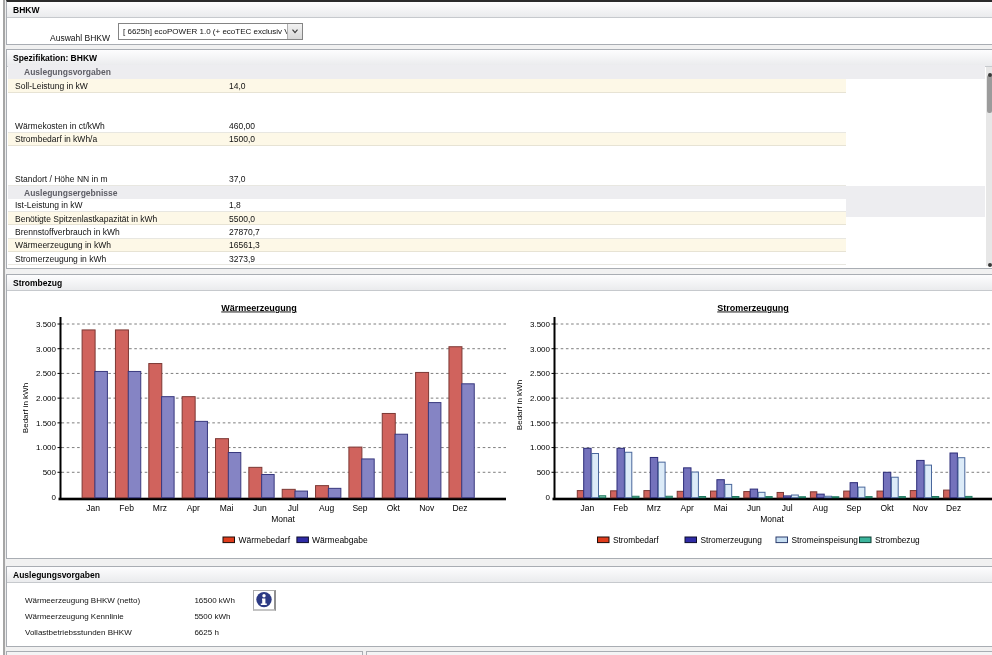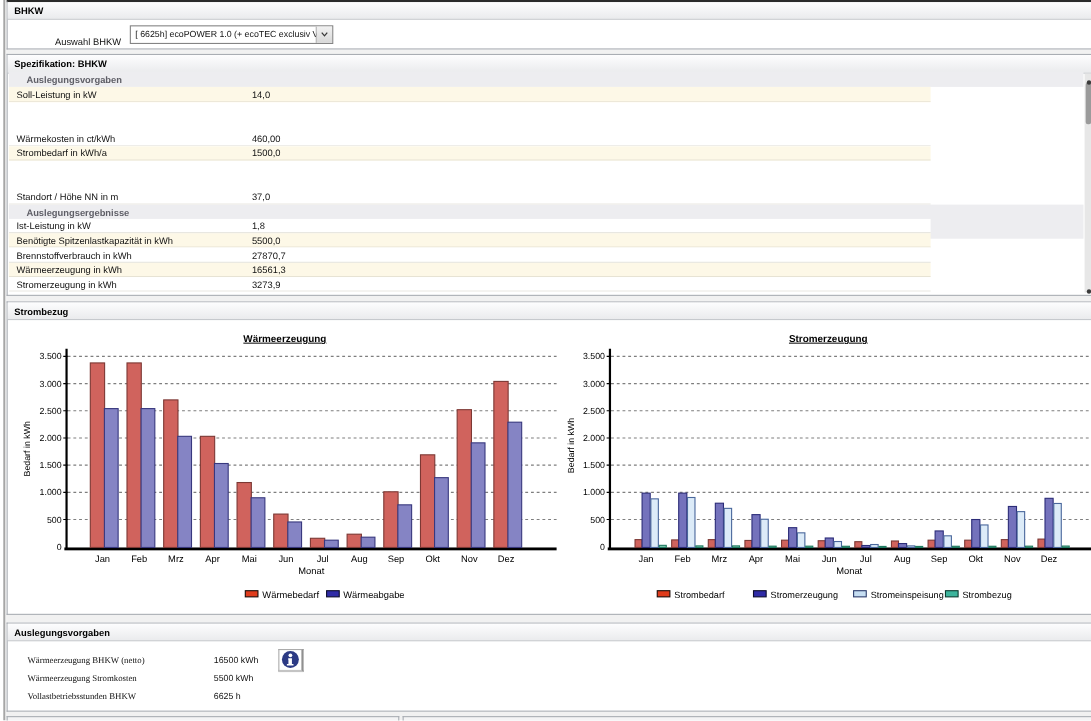--- a/index.html
+++ b/index.html
@@ -7,21 +7,21 @@
 .sec{position:absolute;left:6px;width:987px;background:#fff;border:1px solid #a9adb3;border-right:none;}
 .hdr{position:absolute;left:0;top:0;right:0;height:15px;
  background:linear-gradient(#fdfdfe,#eaebed);border-bottom:1px solid #c6c9cd;}
 .hdr b{position:absolute;left:6px;top:3px;font-size:8.5px;color:#000;text-align:right;}
 .gap{position:absolute;left:6px;width:986px;background:#f1f1f1;}
 .trow{position:absolute;left:1px;width:838px;height:13.34px;box-shadow:inset 0 -1px rgba(205,202,188,0.45);}
 .trow .lab{position:absolute;left:7px;top:1.8px;}
 .trow .val{position:absolute;left:221px;top:1.8px;}
 .subbar{position:absolute;left:1px;width:977px;height:14.2px;background:#ededf0;}
 .subbar b{position:absolute;left:16px;top:2px;color:#5e5e66;font-size:8.5px;}
-.zrow .lab{position:absolute;left:18px;font-family:Liberation Serif, serif;}
+.zrow .lab{position:absolute;left:18px;}
 .zrow .val{position:absolute;left:187.4px;text-align:right;}
 </style></head>
 <body>
 
 <div style="position:absolute;left:3px;top:0;width:1.5px;height:655px;background:#a6a6a6"></div>
 <div style="position:absolute;left:4.5px;top:0;width:1.5px;height:655px;background:#ededed"></div>
 
 <div class="gap" style="top:44px;height:5px"></div>
 <div class="gap" style="top:267px;height:7px"></div>
 <div class="gap" style="top:559px;height:8px"></div>
@@ -267,21 +267,21 @@
 
 <div class="sec" style="top:566px;height:79px;">
   <div class="hdr" style="height:15px">
       <b>Auslegungsvorgaben</b>
     </div>
   <div class="zrow" style="position:absolute;top:28.5px;width:100%;font-size:8px">
       <span class="lab">Wärmeerzeugung BHKW (netto)</span>
       <span class="val">16500 kWh</span>
     </div>
   <div class="zrow" style="position:absolute;top:44.8px;width:100%;font-size:8px">
-      <span class="lab">Wärmeerzeugung Stromkosten</span>
+      <span class="lab">Wärmeerzeugung Kennlinie</span>
       <span class="val">5500 kWh</span>
     </div>
   <div class="zrow" style="position:absolute;top:61.1px;width:100%;font-size:8px">
       <span class="lab">Vollastbetriebsstunden BHKW</span>
       <span class="val">6625 h</span>
     </div>
   <div style="position:absolute;left:245.5px;top:23px;width:20px;height:18px;border:1px solid #ababab;border-right:2px solid #909090;border-bottom:2px solid #c4c4c4;background:#fff;">
     <svg width="20" height="18" viewBox="0 0 20 18">
       <circle cx="10" cy="8.6" r="7.7" fill="#2c3a84"></circle>
       <circle cx="10" cy="4.7" r="1.7" fill="#fff"></circle>

